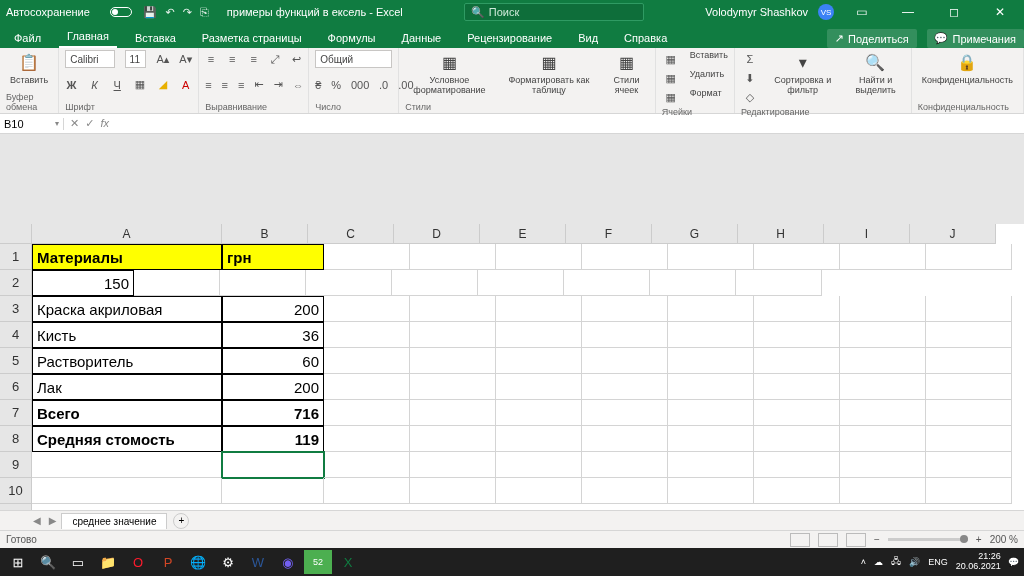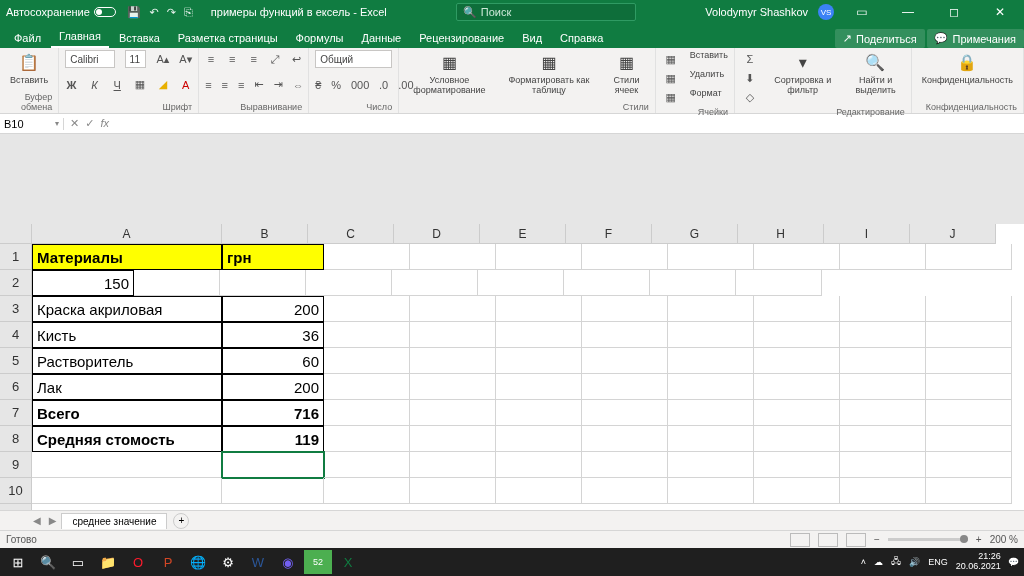--- a/index.html
+++ b/index.html
@@ -1,43 +1,43 @@
 <!DOCTYPE html>
 <html><head>
 <meta charset="utf-8">
 <style>
   * { margin: 0; padding: 0; box-sizing: border-box; font-family: "Segoe UI", sans-serif; }
   body { width: 1024px; height: 576px; overflow: hidden; background: #fff; display: flex; flex-direction: column; }
 
   
   .titlebar { height: 24px; background: #107c41; color: #fff; display: flex; align-items: center; font-size: 11px; }
   .titlebar .left { display: flex; align-items: center; gap: 6px; padding-left: 6px; }
-  .titlebar .autosave { display: flex; align-items: center; gap: 4px; }
+  .titlebar .autosave { display: flex; align-items: center; gap: 20px; }
   .titlebar .toggle { width: 22px; height: 10px; border: 1px solid #fff; border-radius: 5px; position: relative; }
   .titlebar .toggle::after { content: ""; position: absolute; left: 1px; top: 1px; width: 6px; height: 6px; background: #fff; border-radius: 50%; }
   .titlebar .qat { display: flex; gap: 8px; margin-left: 6px; }
   .titlebar .qat span { opacity: .9; }
   .titlebar .docname { margin-left: 12px; }
   .titlebar .searchwrap { flex: 1; display: flex; justify-content: center; }
   .titlebar .search { width: 180px; height: 18px; background: #0e6e3a; border: 1px solid #2f9b63; border-radius: 2px; display: flex; align-items: center; padding: 0 6px; gap: 4px; color: #cde9d8; }
   .titlebar .right { display: flex; align-items: center; gap: 10px; padding-right: 6px; }
   .titlebar .avatar { width: 16px; height: 16px; background: #3b82f6; border-radius: 50%; display: flex; align-items: center; justify-content: center; font-size: 8px; }
   .titlebar .ctrl { width: 36px; text-align: center; font-size: 12px; }
 
   
-  .tabs { height: 24px; background: #107c41; display: flex; align-items: flex-end; font-size: 11px; color: #fff; padding-left: 6px; gap: 2px; }
+  .tabs { height: 24px; background: #107c41; display: flex; align-items: flex-end; font-size: 11px; color: #fff; padding-left: 6px; gap: 10px; }
   .tabs .tab { padding: 4px 8px; cursor: pointer; }
   .tabs .tab.active { border-bottom: 2px solid #fff; }
   .tabs .spacer { flex: 1; }
   .tabs .share { background: rgba(255,255,255,.15); padding: 3px 8px; border-radius: 2px; display: flex; align-items: center; gap: 4px; }
 
   
   .ribbon { height: 66px; background: #f3f2f1; border-bottom: 1px solid #d6d6d6; display: flex; font-size: 10px; color: #444; }
   .group { border-right: 1px solid #e1e1e1; padding: 2px 6px 0; display: flex; flex-direction: column; justify-content: space-between; }
-  .group .label { text-align: right; font-size: 9px; color: #666; padding: 1px 0; }
+  .group .label { text-align: left; font-size: 9px; color: #666; padding: 1px 0; }
   .bigbtn { display: flex; flex-direction: column; align-items: center; gap: 2px; padding: 2px 4px; cursor: pointer; font-size: 9px; text-align: center; line-height: 1.1; }
   .bigbtn .ico { width: 22px; height: 22px; display: flex; align-items: center; justify-content: center; font-size: 16px; }
   .smallbtn { width: 18px; height: 18px; display: flex; align-items: center; justify-content: center; cursor: pointer; font-size: 11px; color: #555; }
   .combo { height: 18px; border: 1px solid #c8c6c4; background: #fff; display: flex; align-items: center; padding: 0 4px; font-size: 10px; }
   .row { display: flex; gap: 10px; align-items: flex-start; }
 
   
   .fxbar { height: 20px; border-bottom: 1px solid #d6d6d6; display: flex; align-items: center; font-size: 11px; }
   .namebox { width: 64px; border-right: 1px solid #d6d6d6; padding: 0 4px; display: flex; align-items: center; justify-content: space-between; }
   .fxbtns { display: flex; gap: 6px; padding: 0 6px; color: #888; }

